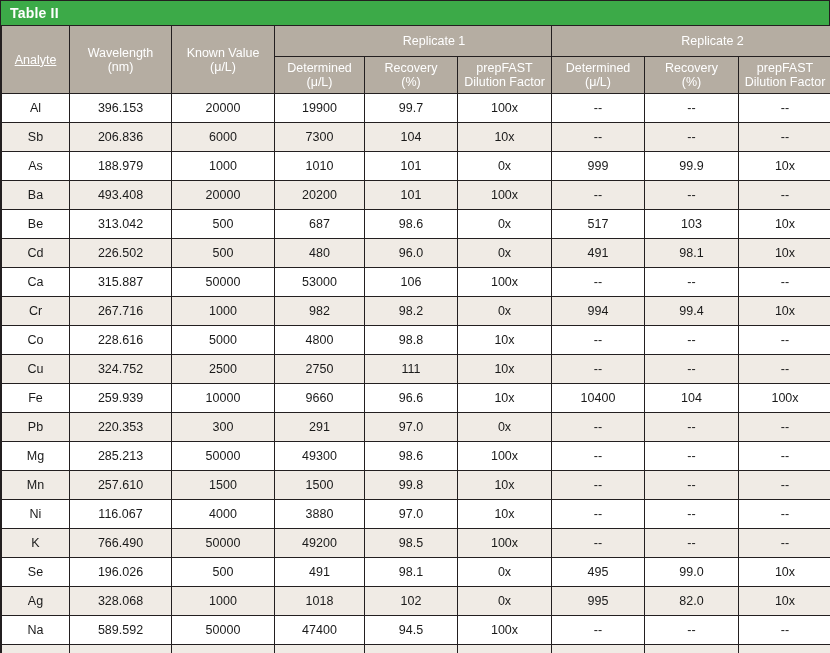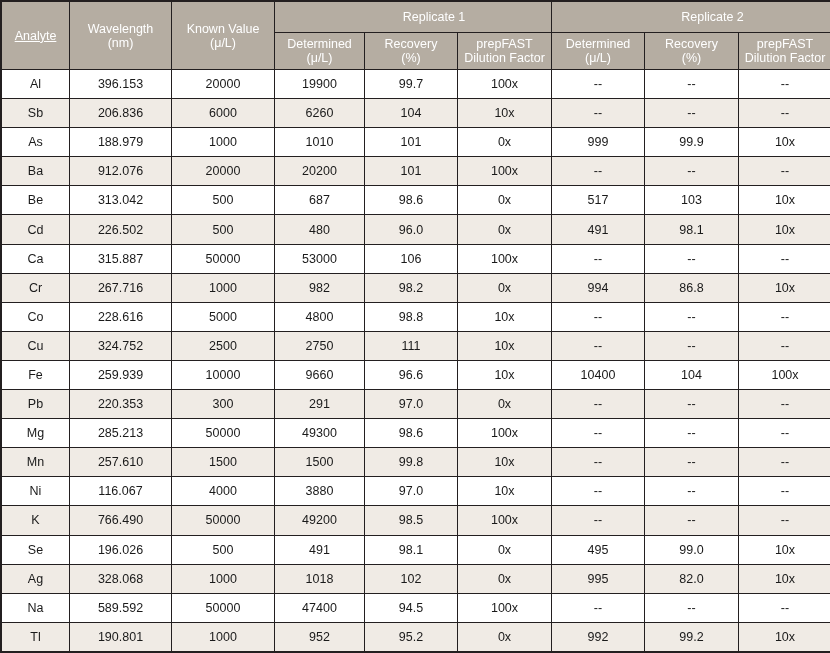--- a/index.html
+++ b/index.html
@@ -94,20 +94,21 @@
   col.c-r2det     { width: 93px; }
   col.c-r2rec     { width: 94px; }
   col.c-r2dil     { width: 93px; }
   .unit-line { display: block; }
 </style>
 </head>
 <body>
 
 <div class="table-wrap">
 
+  <div class="title-bar">Table II</div>
 
   <table class="data-table">
     <colgroup>
       <col class="c-analyte">
         <col class="c-wave">
         <col class="c-known">
       <col class="c-r1det">
         <col class="c-r1rec">
         <col class="c-r1dil">
       <col class="c-r2det">
@@ -172,41 +173,41 @@
           <td>99.7</td>
           <td>100x</td>
           <td>--</td>
           <td>--</td>
           <td>--</td>
         </tr>
         <tr class="alt">
           <td class="analyte">Sb</td>
           <td>206.836</td>
           <td>6000</td>
-          <td>6260</td>
+          <td>7300</td>
           <td>104</td>
           <td>10x</td>
           <td>--</td>
           <td>--</td>
           <td>--</td>
         </tr>
         <tr>
           <td class="analyte">As</td>
           <td>188.979</td>
           <td>1000</td>
           <td>1010</td>
           <td>101</td>
           <td>0x</td>
           <td>999</td>
           <td>99.9</td>
           <td>10x</td>
         </tr>
         <tr class="alt">
           <td class="analyte">Ba</td>
-          <td>912.076</td>
+          <td>493.408</td>
           <td>20000</td>
           <td>20200</td>
           <td>101</td>
           <td>100x</td>
           <td>--</td>
           <td>--</td>
           <td>--</td>
         </tr>
         <tr>
           <td class="analyte">Be</td>
@@ -242,21 +243,21 @@
           <td>--</td>
         </tr>
         <tr class="alt">
           <td class="analyte">Cr</td>
           <td>267.716</td>
           <td>1000</td>
           <td>982</td>
           <td>98.2</td>
           <td>0x</td>
           <td>994</td>
-          <td>86.8</td>
+          <td>99.4</td>
           <td>10x</td>
         </tr>
         <tr>
           <td class="analyte">Co</td>
           <td>228.616</td>
           <td>5000</td>
           <td>4800</td>
           <td>98.8</td>
           <td>10x</td>
           <td>--</td>

